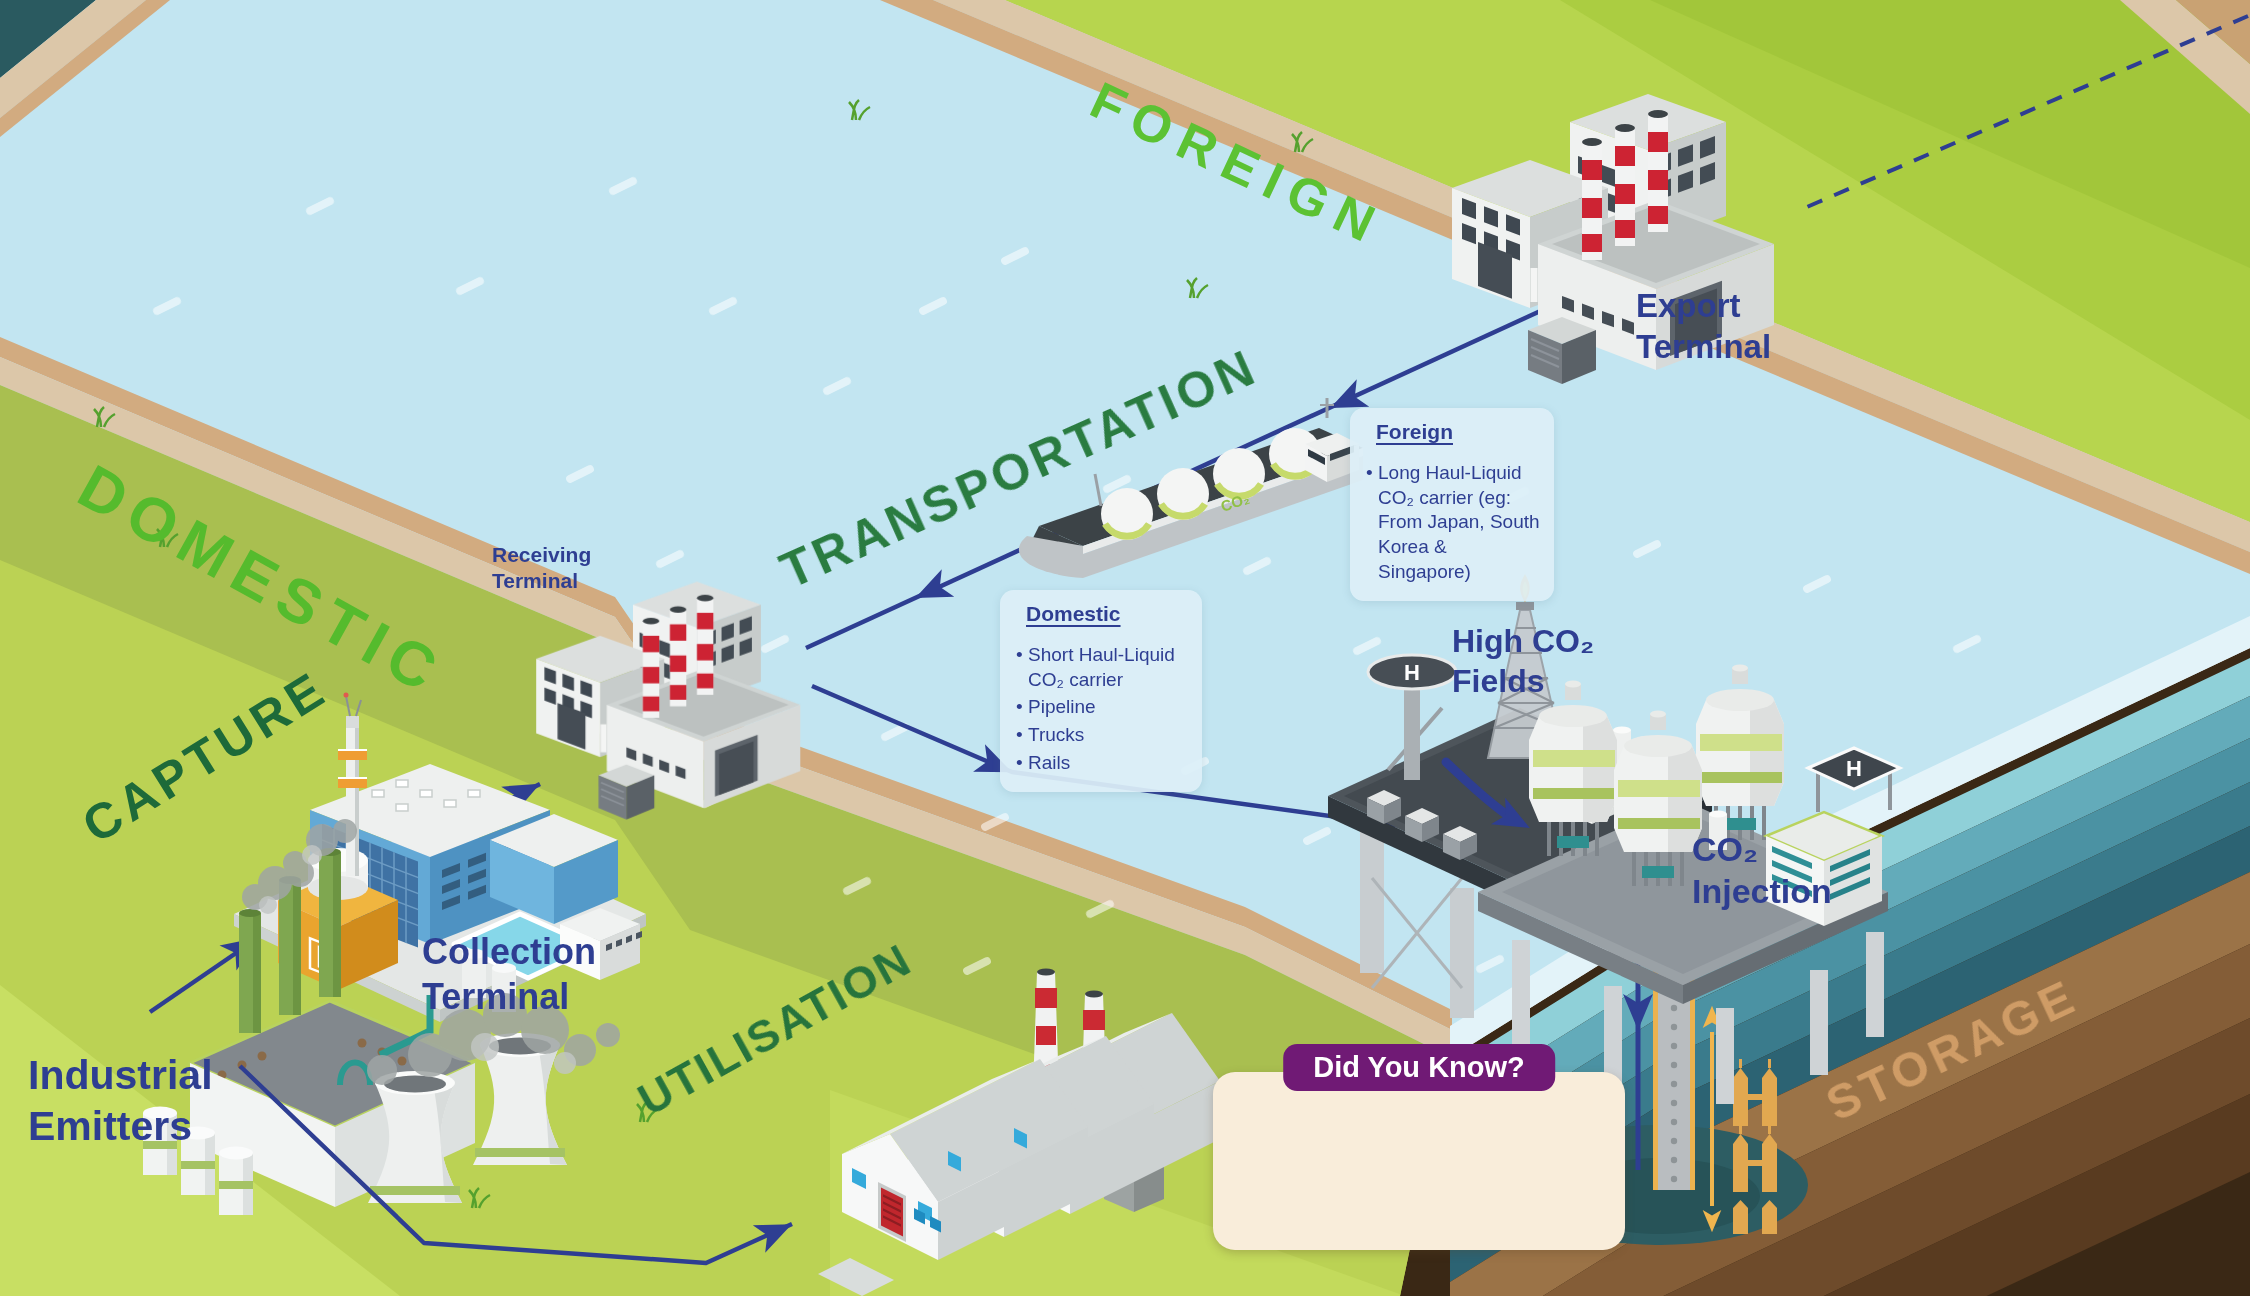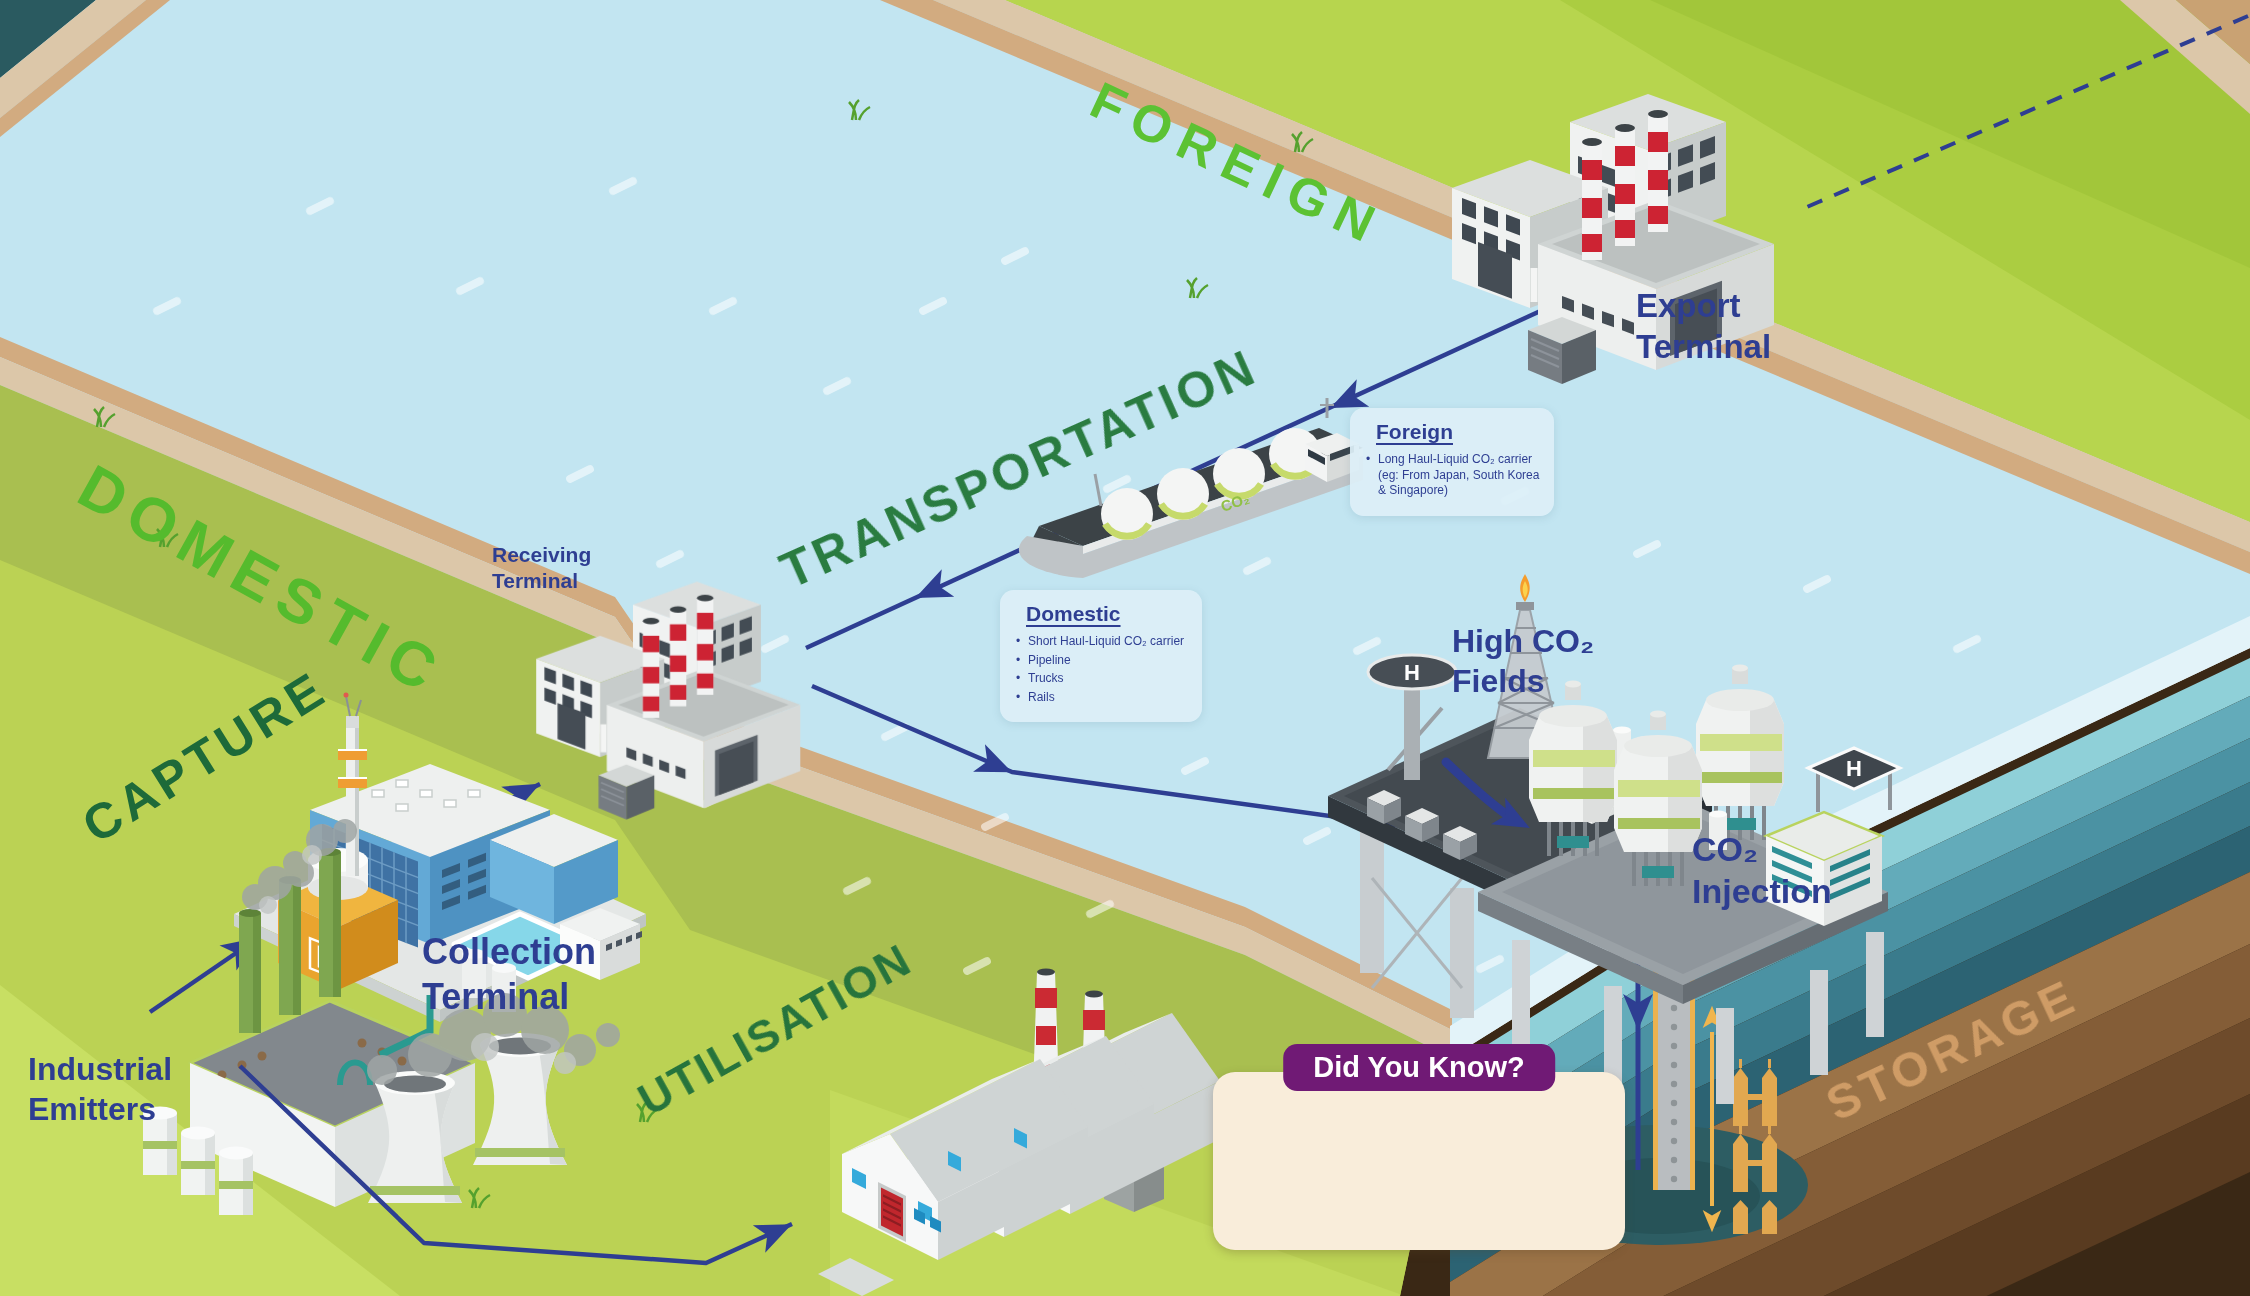--- a/index.html
+++ b/index.html
@@ -8,21 +8,21 @@
   svg.scene{position:absolute;left:0;top:0;display:block;}
   svg text{font-family:"Liberation Sans",sans-serif;}
   .lbl{position:absolute;color:#2e3e92;font-weight:600;
        line-height:1.24;white-space:pre-line;}
   .word{position:absolute;font-weight:700;white-space:nowrap;
         transform:translate(-50%,-50%) rotate(var(--r));}
   .callout{position:absolute;background:rgba(221,239,248,0.93);border-radius:14px;
            color:#2e3e92;box-shadow:0 2px 8px rgba(90,130,150,.18);}
   .callout h3{margin:0 0 3px 10px;font-size:21px;font-weight:600;
            text-decoration:underline;text-decoration-thickness:1.5px;text-underline-offset:4px;}
-  .callout ul{list-style:none;margin:8px 0 0;padding:0;font-size:12px;line-height:1.3;font-weight:500;}
+  .callout ul{list-style:none;margin:17px 0 0;padding:0;font-size:19px;line-height:1.3;font-weight:500;}
   .callout li{position:relative;padding-left:12px;margin-bottom:3px;}
   .callout li::before{content:"•";position:absolute;left:0;}
   .dyk{position:absolute;left:1213px;top:1072px;width:412px;height:178px;
        background:#f9edda;border-radius:22px;box-shadow:0 3px 10px rgba(90,70,40,.28);}
   .dyk-badge{position:absolute;left:50%;top:-28px;transform:translateX(-50%);
        background:#701a75;color:#fff;font-size:29px;font-weight:600;
        padding:7px 30px;border-radius:14px;white-space:nowrap;}
   .dyk-body{padding:42px 14px 0 30px;font-size:25px;color:#474747;line-height:1.44;font-weight:500;}
 </style>
 </head>
@@ -711,21 +711,21 @@
 <div class="lbl" style="left:1636px;top:286px;width:230px;font-size:33px;">Export
 Terminal</div>
 <div class="lbl" style="left:492px;top:542px;width:220px;font-size:21px;">Receiving
 Terminal</div>
 <div class="lbl" style="left:1452px;top:622px;width:230px;font-size:32px;">High CO₂
 Fields</div>
 <div class="lbl" style="left:1692px;top:828px;width:220px;font-size:34px;">CO₂
 Injection</div>
 <div class="lbl" style="left:422px;top:930px;width:232px;font-size:36px;">Collection
 Terminal</div>
-<div class="lbl" style="left:28px;top:1050px;width:214px;font-size:32px;">Industrial
+<div class="lbl" style="left:28px;top:1050px;width:214px;font-size:41px;">Industrial
 Emitters</div>
 
 <div class="callout" style="left:1350px;top:408px;width:178px;padding:12px 10px 14px 16px;">
   <h3>Foreign</h3>
   <ul>
     <li>Long Haul-Liquid CO₂ carrier (eg: From Japan, South Korea &amp; Singapore)</li>
   </ul>
 </div>
 
 <div class="callout" style="left:1000px;top:590px;width:176px;padding:12px 10px 14px 16px;">

